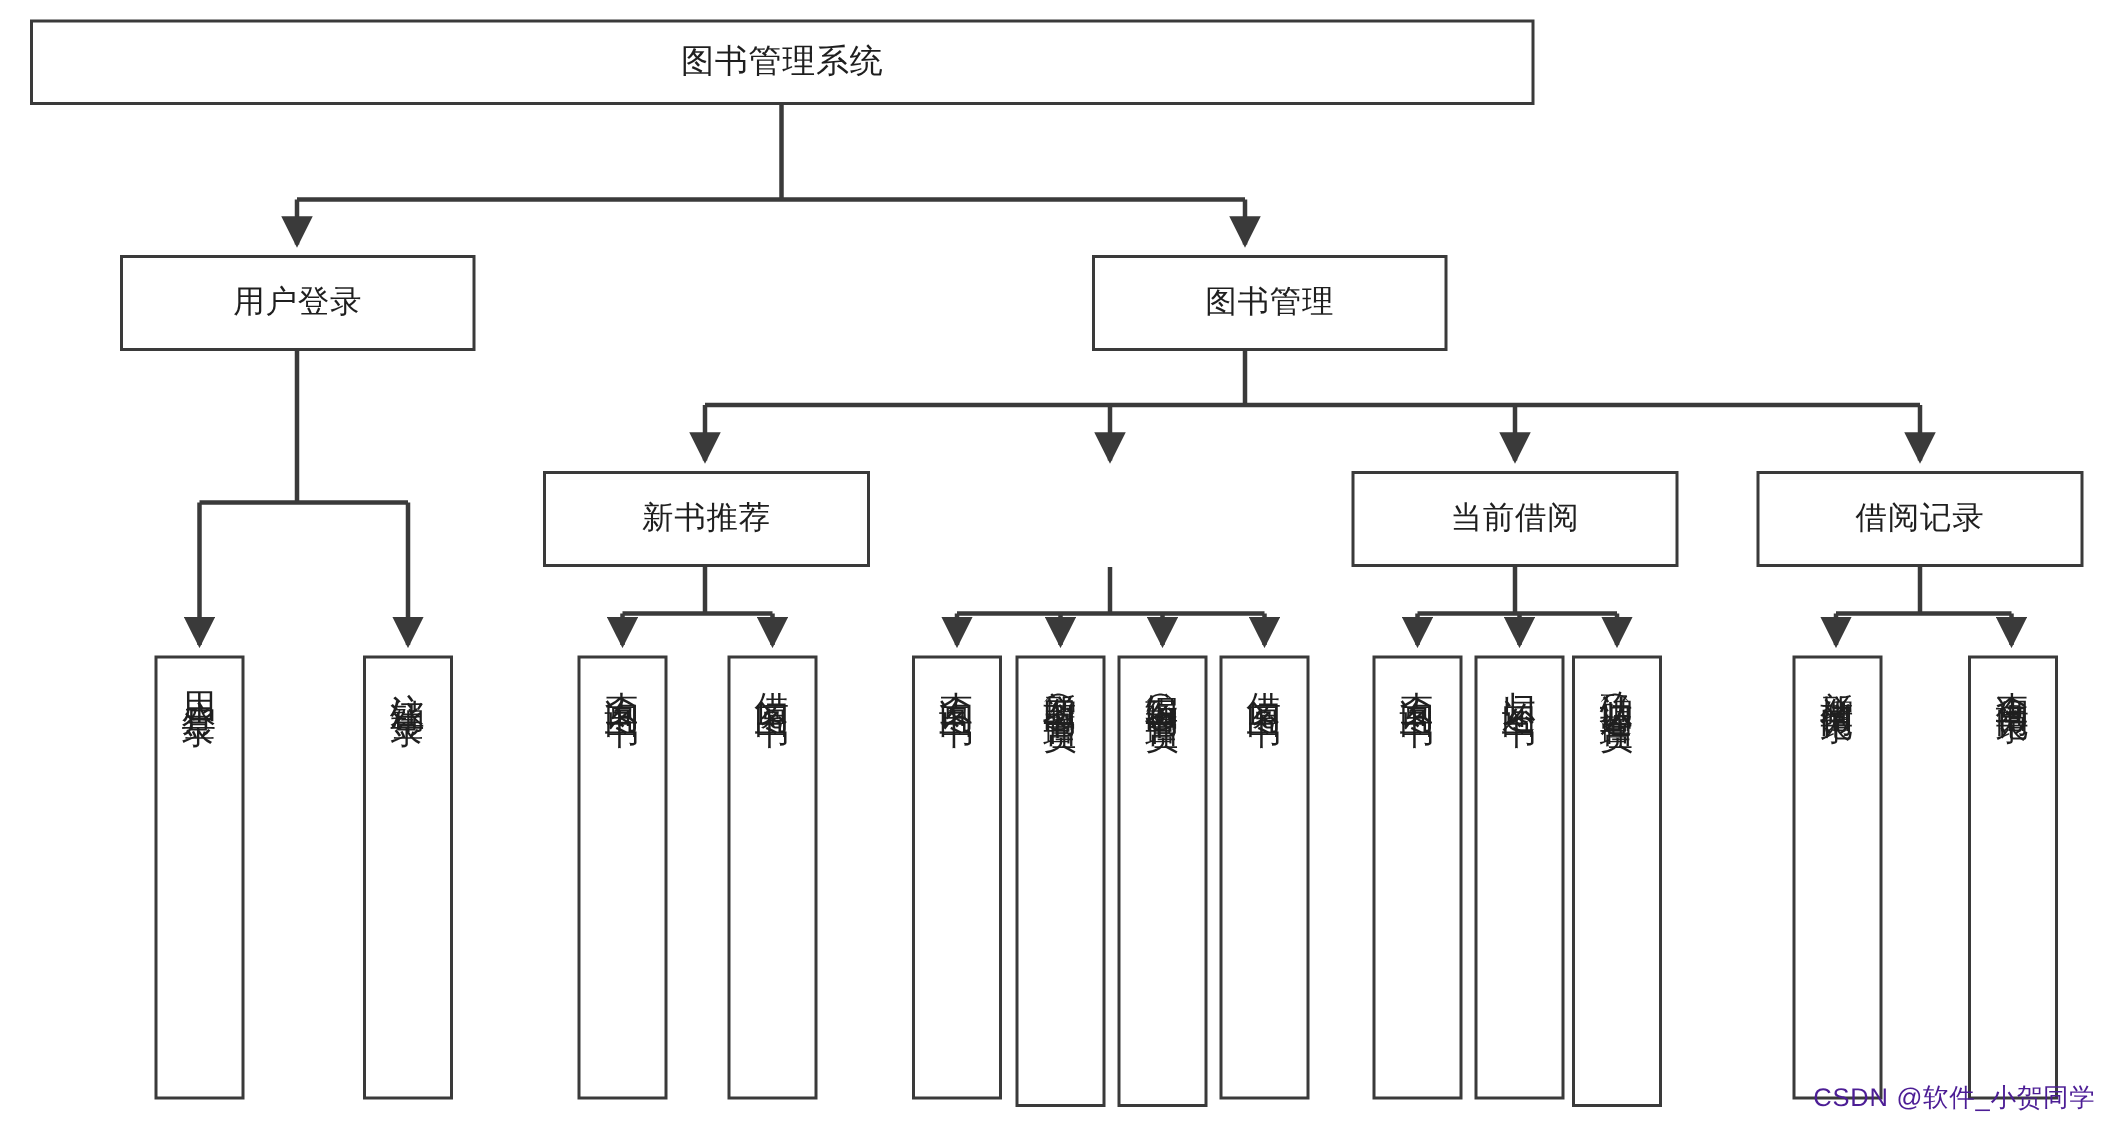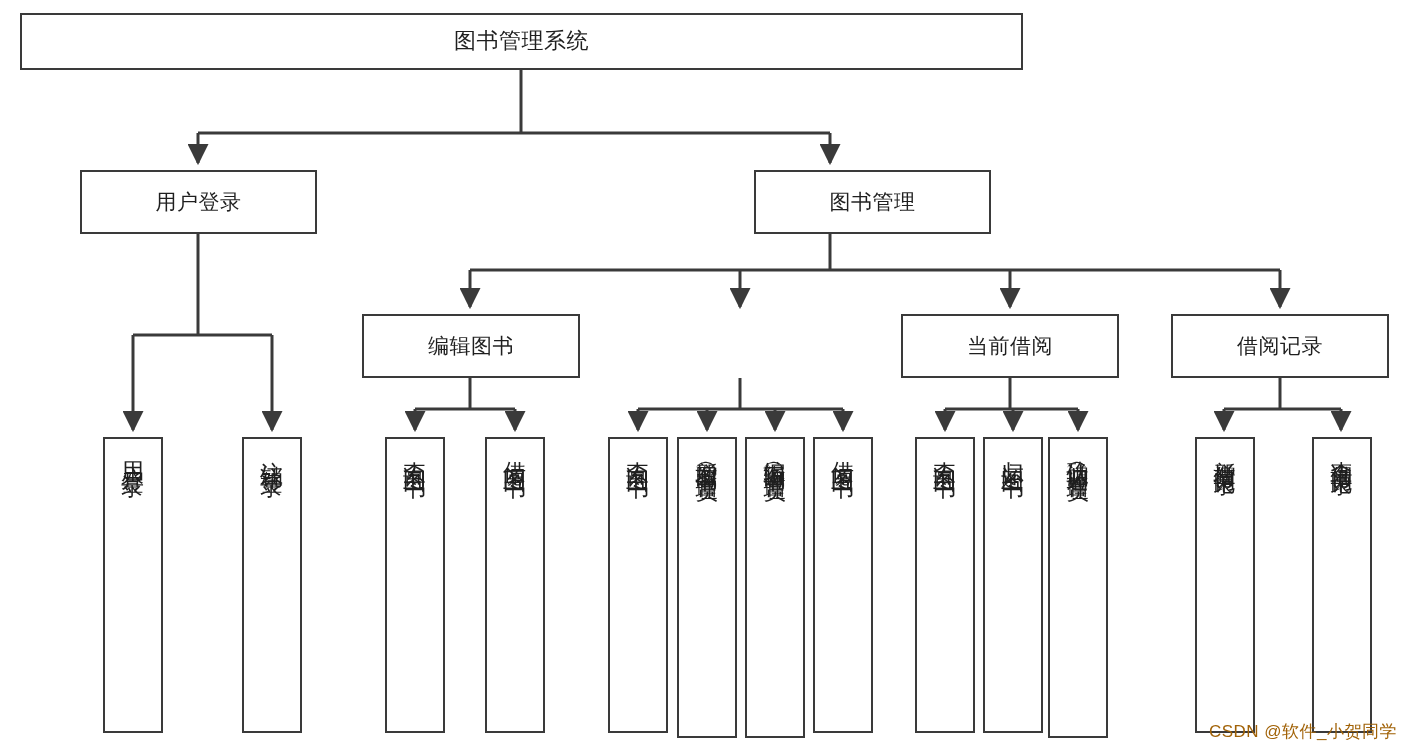--- a/index.html
+++ b/index.html
@@ -66,21 +66,21 @@
   }
   .node.vert.compact .label {
     letter-spacing: 3px;
     font-size: 22px;
   }
   .watermark {
     position: absolute;
     right: 8px;
     bottom: 4px;
     font-size: 17px;
-    color: #a16207;
+    color: #4c1d95;
     white-space: nowrap;
     letter-spacing: 0.5px;
   }
 </style>
 </head>
 <body>
 
 <div id="canvas">
 
   <svg class="wires" viewBox="0 0 1405 747">
@@ -135,26 +135,26 @@
   </svg>
 
   <div class="node horiz root" style="left:20px; top:13px; width:1003px; height:57px;">
     <span class="label">图书管理系统</span>
   </div>
 
   <div class="node horiz" style="left:80px; top:170px; width:237px; height:64px;">
     <span class="label">用户登录</span>
   </div>
 
-  <div class="node horiz" style="left:754px; top:170px; width:237px; height:64px;">
+  <div class="node horiz" style="left:728px; top:170px; width:237px; height:64px;">
     <span class="label">图书管理</span>
   </div>
 
   <div class="node horiz" style="left:362px; top:314px; width:218px; height:64px;">
-    <span class="label">编辑图书</span>
+    <span class="label">新书推荐</span>
   </div>
 
 
   <div class="node horiz" style="left:1171px; top:314px; width:218px; height:64px;">
     <span class="label">借阅记录</span>
   </div>
 
   <div class="node horiz" style="left:901px; top:314px; width:218px; height:64px;">
     <span class="label">当前借阅</span>
   </div>

